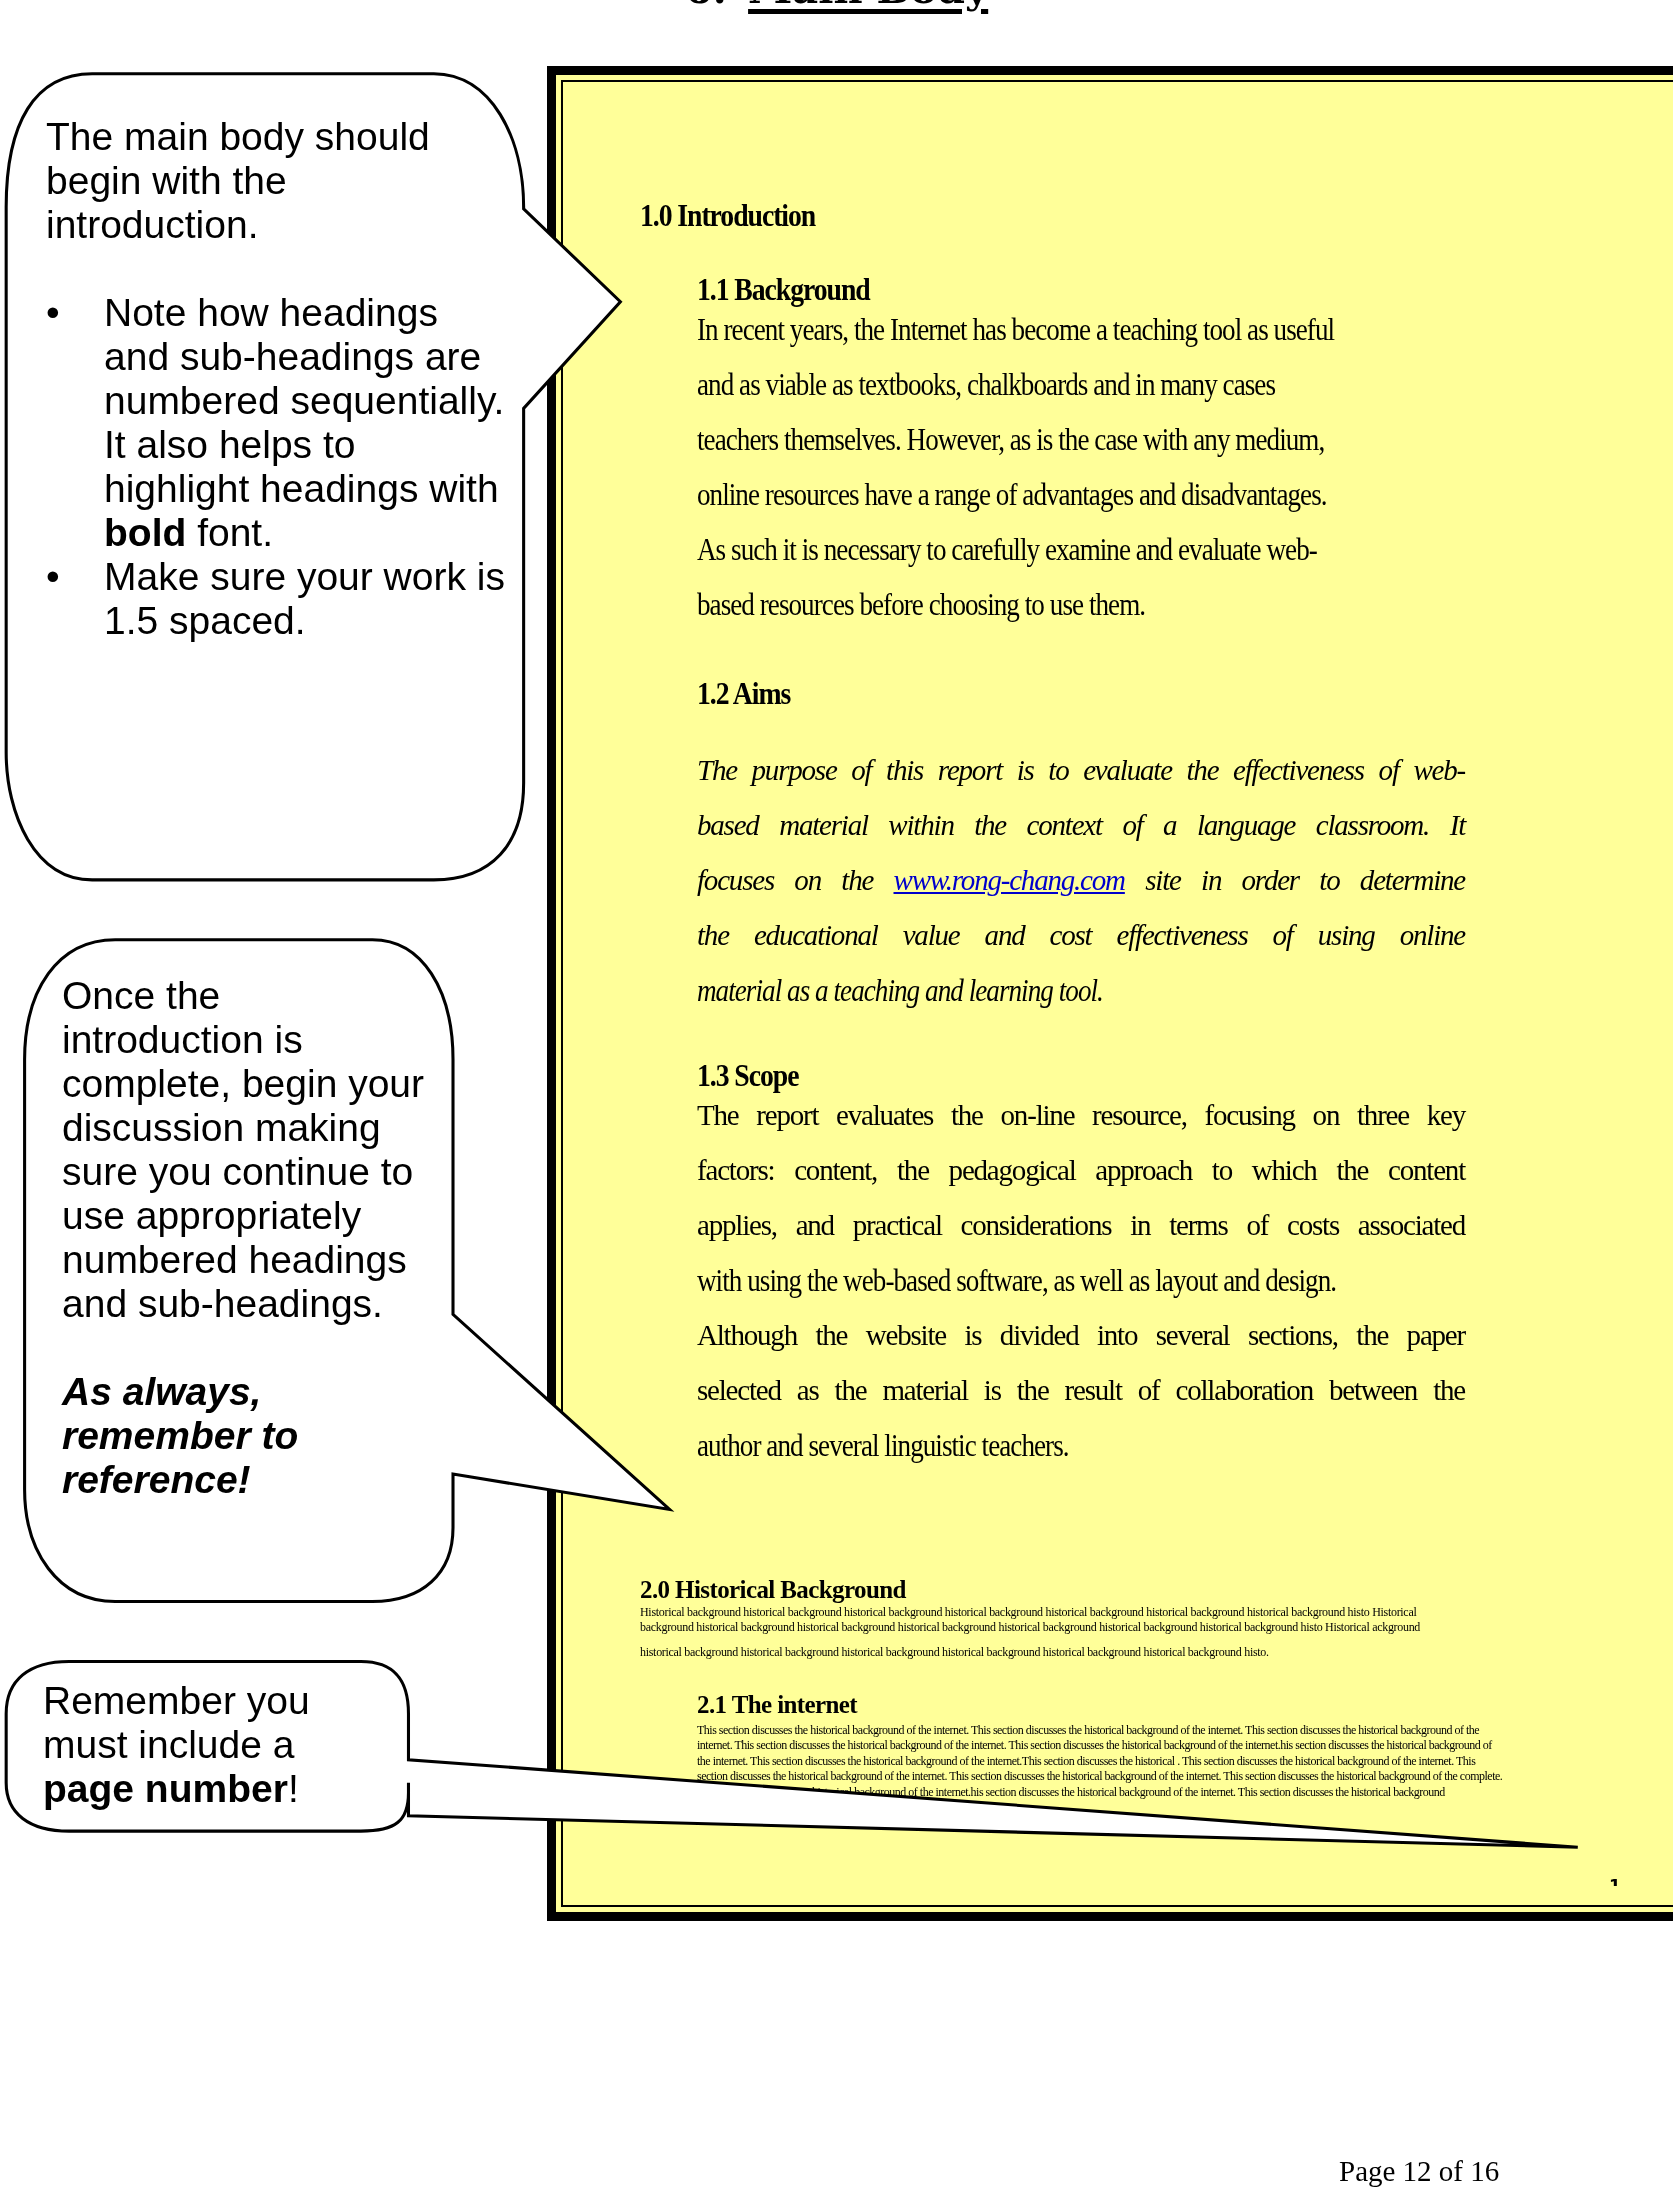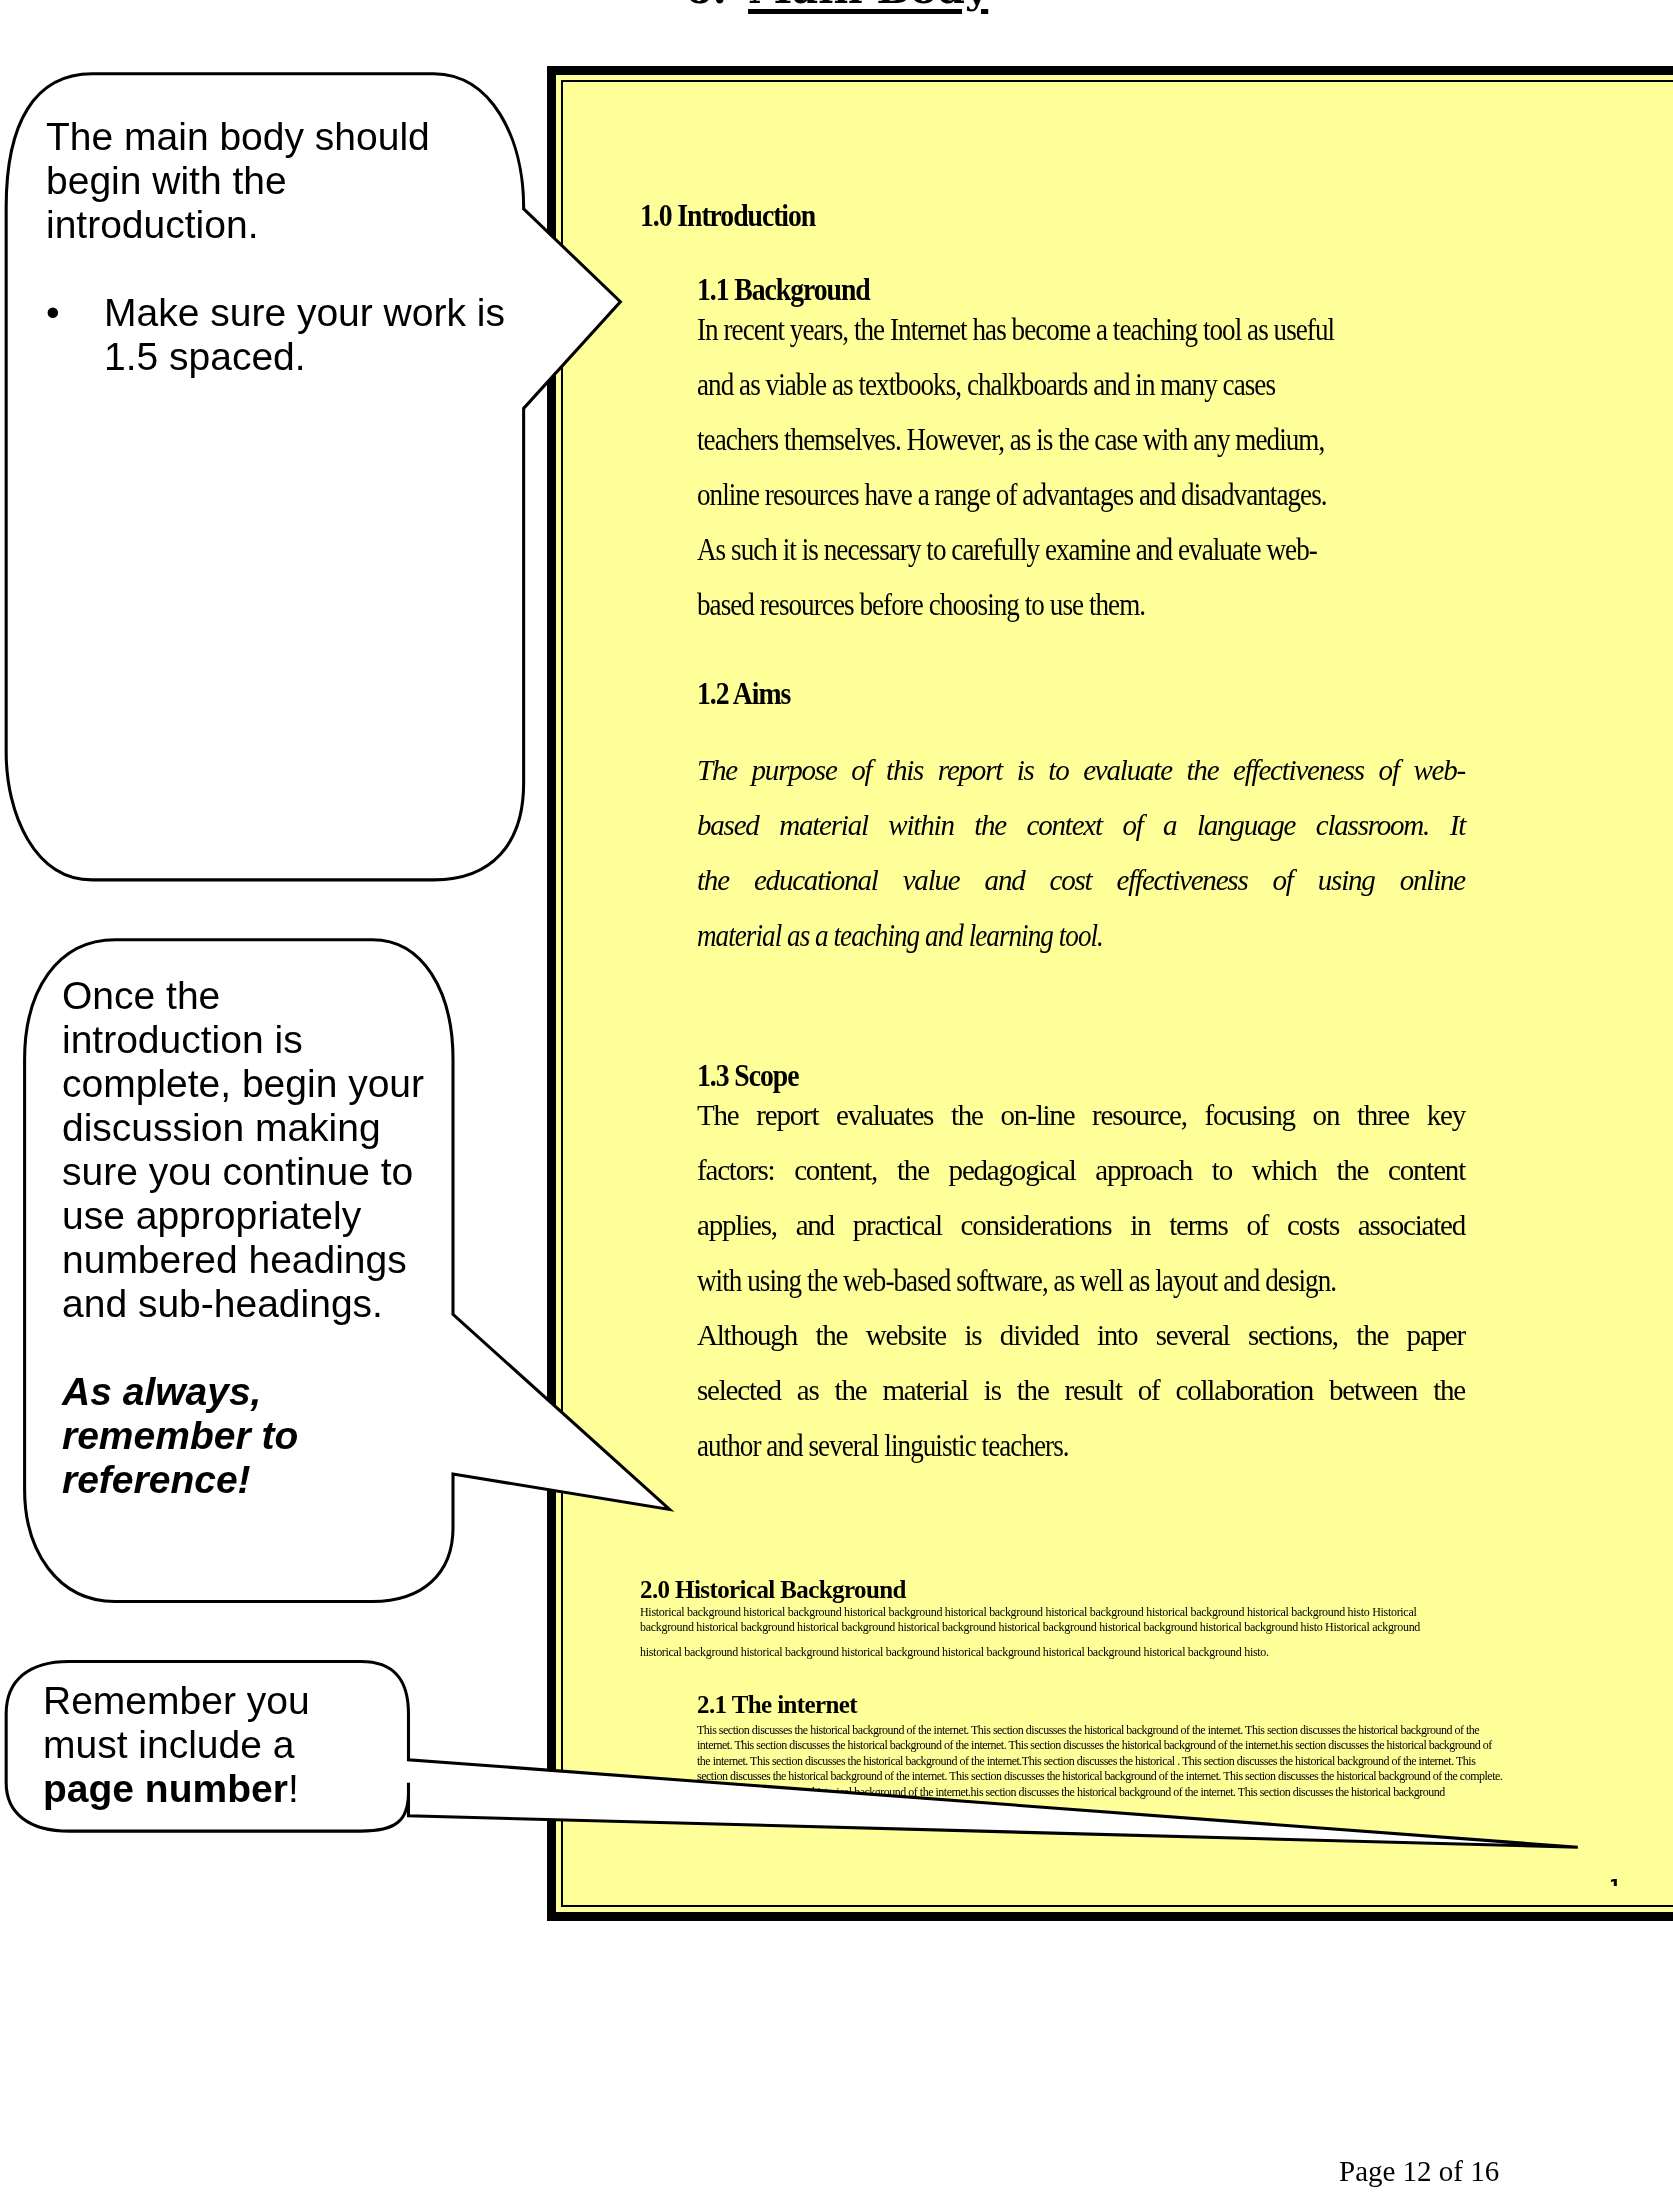--- a/index.html
+++ b/index.html
@@ -68,20 +68,21 @@
   <div class="body-line">teachers themselves.  However, as is the case with any medium,</div>
   <div class="body-line">online resources have a range of advantages and disadvantages.</div>
   <div class="body-line">As such it is necessary to carefully examine and evaluate web-</div>
   <div class="body-line">based resources before choosing to use them.</div>
 </div>
 
 <div class="doc h2" style="left:697px; top:676px;">1.2  Aims</div>
 <div class="doc" style="left:697px; top:743px;font-style:italic;">
   <div class="body-line just">The purpose of this report is to evaluate the effectiveness of web-</div>
   <div class="body-line just">based material within the context of a language classroom. It</div>
+  <div class="body-line just"><span>focuses on the </span><a class="link">www.rong-chang.com</a><span> site in order to determine</span></div>
   <div class="body-line just">the educational value and cost effectiveness of using online</div>
   <div class="body-line">material as a teaching and learning tool.</div>
 </div>
 
 <div class="doc h2" style="left:697px; top:1058px;">1.3  Scope</div>
 <div class="doc" style="left:697px; top:1088px;">
   <div class="body-line just">The report evaluates the on-line resource, focusing on three key</div>
   <div class="body-line just">factors: content, the pedagogical approach to which the content</div>
   <div class="body-line just">applies, and practical considerations in terms of costs associated</div>
   <div class="body-line">with using the web-based software, as well as layout and design.</div>
@@ -113,20 +114,21 @@
   <path d="M120,96 L565,96 C640,96 682,180 682,270 L682,272 L808,393 L682,532 L682,1020 C682,1100 640,1146 565,1146 L120,1146 C45,1146 8,1060 8,980 L8,270 C8,160 45,96 120,96 Z" fill="#ffffff" stroke="#000" stroke-width="4"></path>
 
   <path d="M150,1224 L485,1224 C550,1224 590,1290 590,1380 L590,1712 L872,1966 L590,1920 L590,1990 C590,2050 550,2086 485,2086 L150,2086 C75,2086 32,2020 32,1940 L32,1380 C32,1290 75,1224 150,1224 Z" fill="#ffffff" stroke="#000" stroke-width="4"></path>
 
   <path d="M90,2164 L470,2164 C515,2164 532,2190 532,2232 L532,2292 L2055,2406 L532,2365 L532,2322 L532,2335 C532,2372 515,2385 470,2385 L90,2385 C38,2385 8,2362 8,2322 L8,2232 C8,2188 38,2164 90,2164 Z" fill="#ffffff" stroke="#000" stroke-width="4"></path>
 </svg>
 
 <div class="callout-text" style="left:46px; top:115px; width:461px;">
   <div style="width:399px;">The main body should begin with the introduction.</div>
   <ul style="margin-top:44px;">
+    <li><span>Note how headings and sub-headings are numbered sequentially. It also helps to highlight headings with </span><b>bold</b><span> font.</span></li>
     <li><span>Make sure your work is 1.5 spaced.</span></li>
   </ul>
 </div>
 
 <div class="callout-text" style="left:62px; top:974px; width:369px;">
   <div>Once the introduction is complete, begin your discussion making sure you continue to use appropriately numbered headings and sub-headings.</div>
   <div style="margin-top:44px; font-weight:bold; font-style:italic; width:261px;">As always, remember to reference!</div>
 </div>
 
 <div class="callout-text" style="left:43px; top:1679px; width:322px; line-height:44px;">

